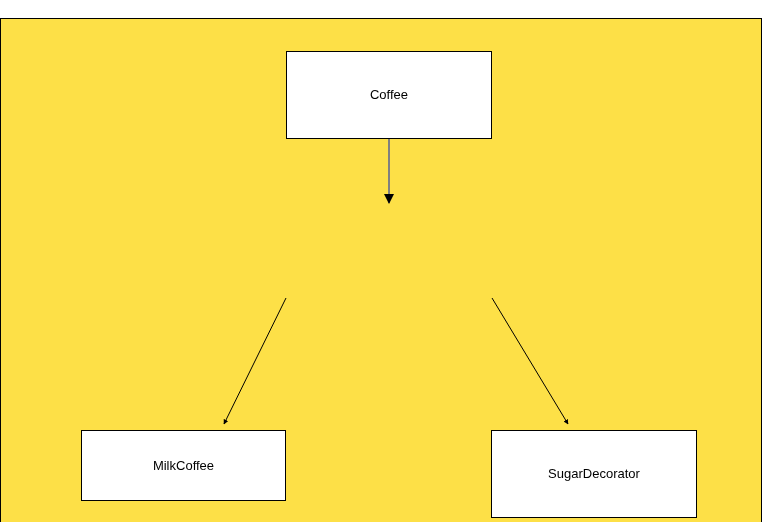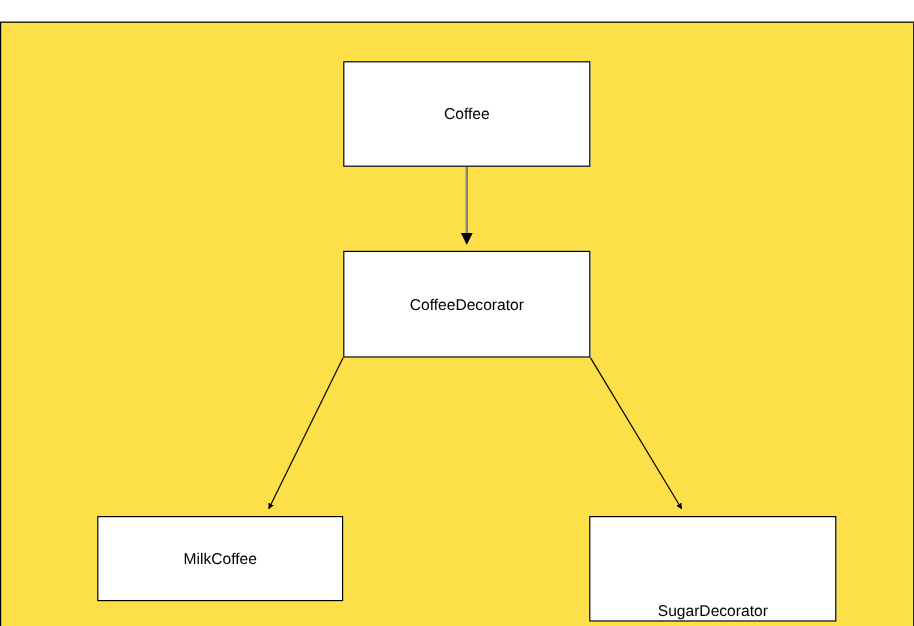--- a/index.html
+++ b/index.html
@@ -67,25 +67,22 @@
 
     <line x1="285" y1="279" x2="223" y2="405" stroke="#000000" stroke-width="1" marker-end="url(#arrow-black)"></line>
 
     <line x1="491" y1="279" x2="567" y2="405" stroke="#000000" stroke-width="1" marker-end="url(#arrow-black)"></line>
   </svg>
 
   <div class="node" style="left:285px; top:32px; width:206px; height:88px;">
     <span class="node-label">Coffee</span>
   </div>
 
-  <div class="node" style="left:285px; top:190px; width:206px; height:89px;">
-    <span class="node-label">CoffeeDecorator</span>
-  </div>
 
   <div class="node" style="left:80px; top:411px; width:205px; height:71px;">
     <span class="node-label">MilkCoffee</span>
   </div>
 
-  <div class="node" style="left:490px; top:411px; width:206px; height:88px;align-items:flex-end;">
+  <div class="node" style="left:490px; top:411px; width:206px; height:88px;">
     <span class="node-label">SugarDecorator</span>
   </div>
 
 </div>
 
 </body></html>

